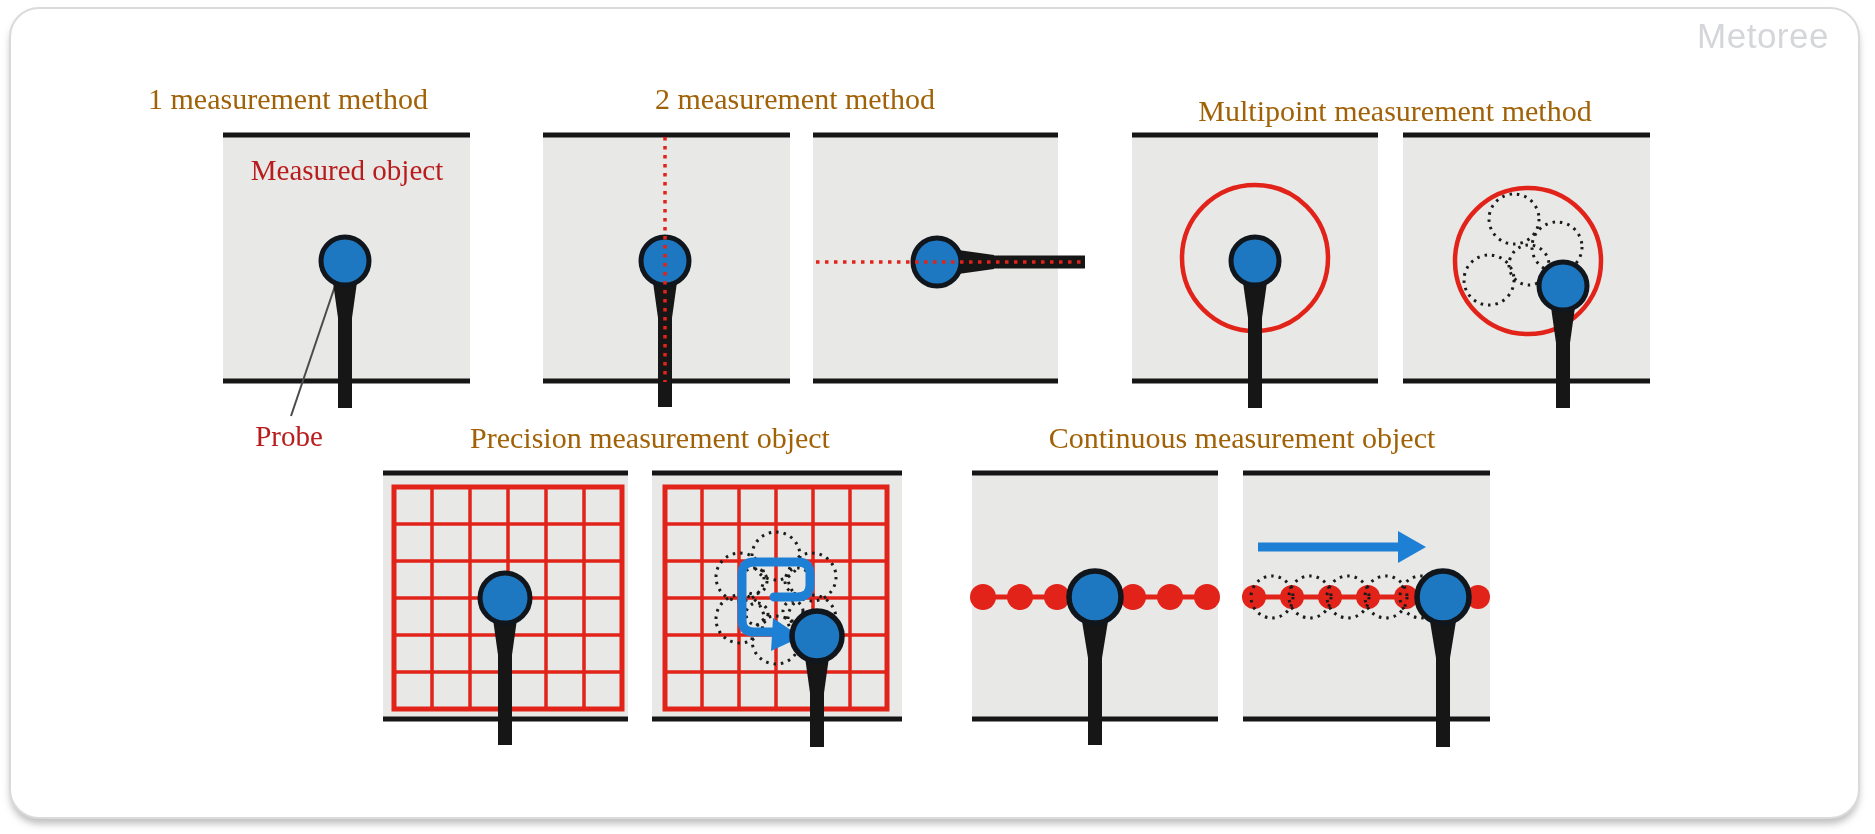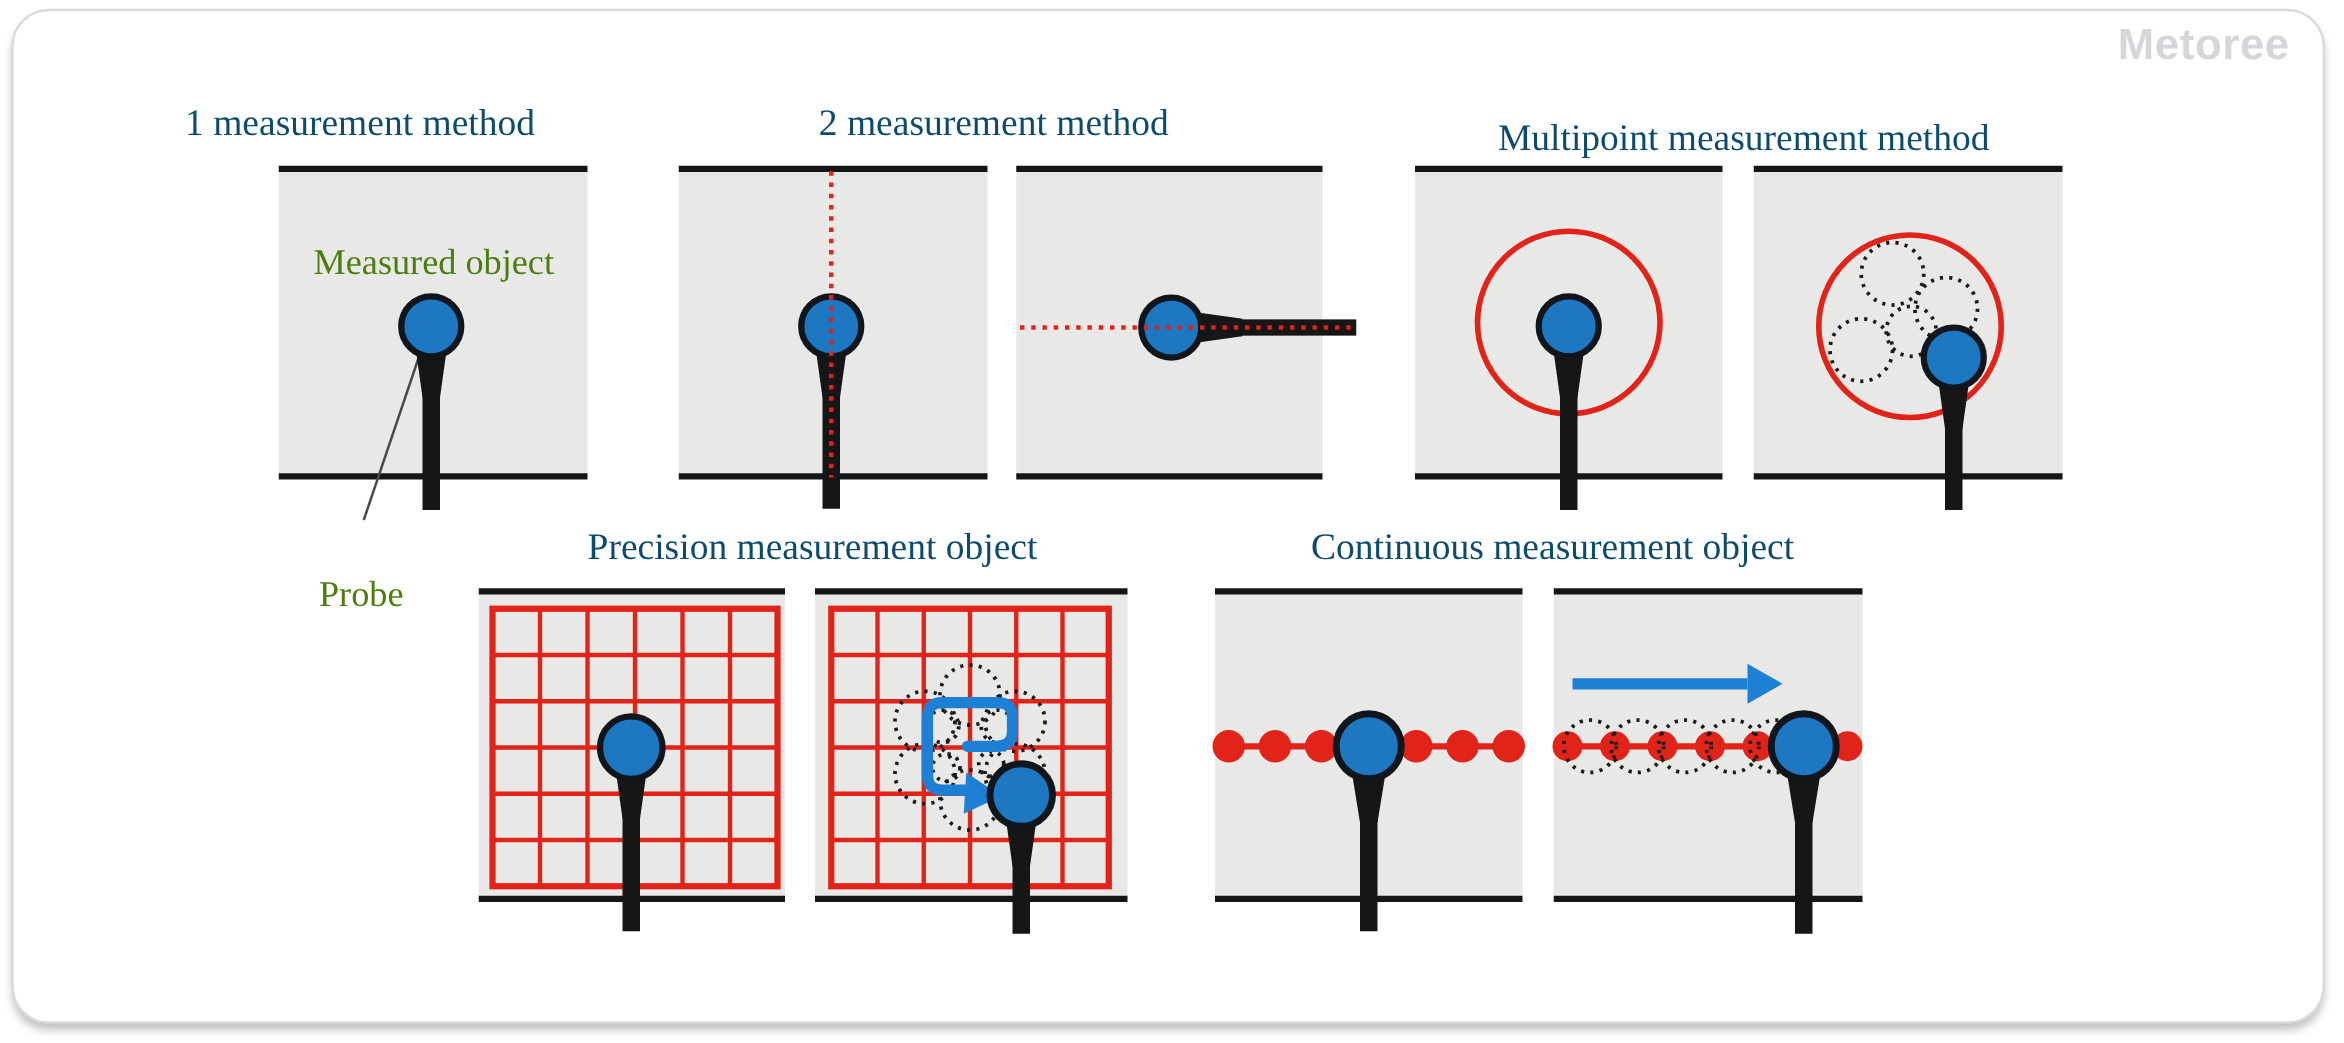--- a/index.html
+++ b/index.html
@@ -8,25 +8,25 @@
     --watermark-gray:#d4d6d9; --card-border:#dadada;
   }
   html,body{margin:0;padding:0;background:#fff;}
   body{width:1875px;height:834px;position:relative;overflow:hidden;
        font-family:"Liberation Serif", serif;}
   .card{position:absolute;left:9px;top:7px;width:1847px;height:808px;background:#fff;
         border:2px solid var(--card-border);border-radius:30px;
         box-shadow:0 6px 7px -1px rgba(140,140,140,0.55);}
   svg.diagram{position:absolute;left:0;top:0;}
   .title{position:absolute;transform:translateX(-50%);white-space:nowrap;
-         font-size:30px;color:#0c4a6e;line-height:1.1;}
+         font-size:30px;color:#a16207;line-height:1.1;}
   .label{position:absolute;transform:translateX(-50%);white-space:nowrap;
-         font-size:29px;color:#4d7c0f;line-height:1.1;margin-top:40px;}
+         font-size:29px;color:#b91c1c;line-height:1.1;}
   .watermark{position:absolute;left:1763px;top:16px;transform:translateX(-50%);
-             font-family:"Liberation Sans", sans-serif;font-weight:700;font-size:35px;
+             font-family:"Liberation Sans", sans-serif;font-weight:400;font-size:35px;
              letter-spacing:.5px;color:var(--watermark-gray);}
 </style>
 </head>
 <body>
 
 <div class="card"></div>
 
 <svg class="diagram" width="1875" height="834" viewBox="0 0 1875 834" xmlns="http://www.w3.org/2000/svg">
 
   <g>

